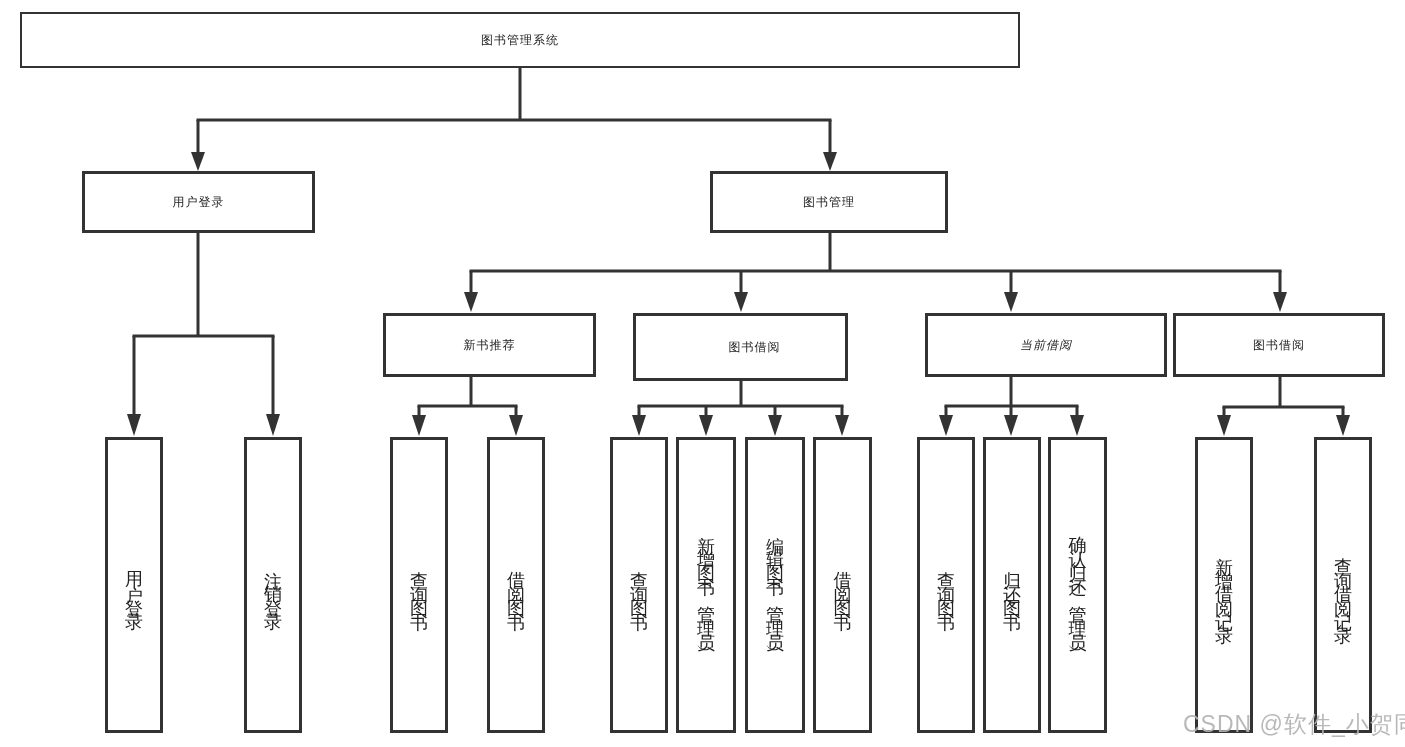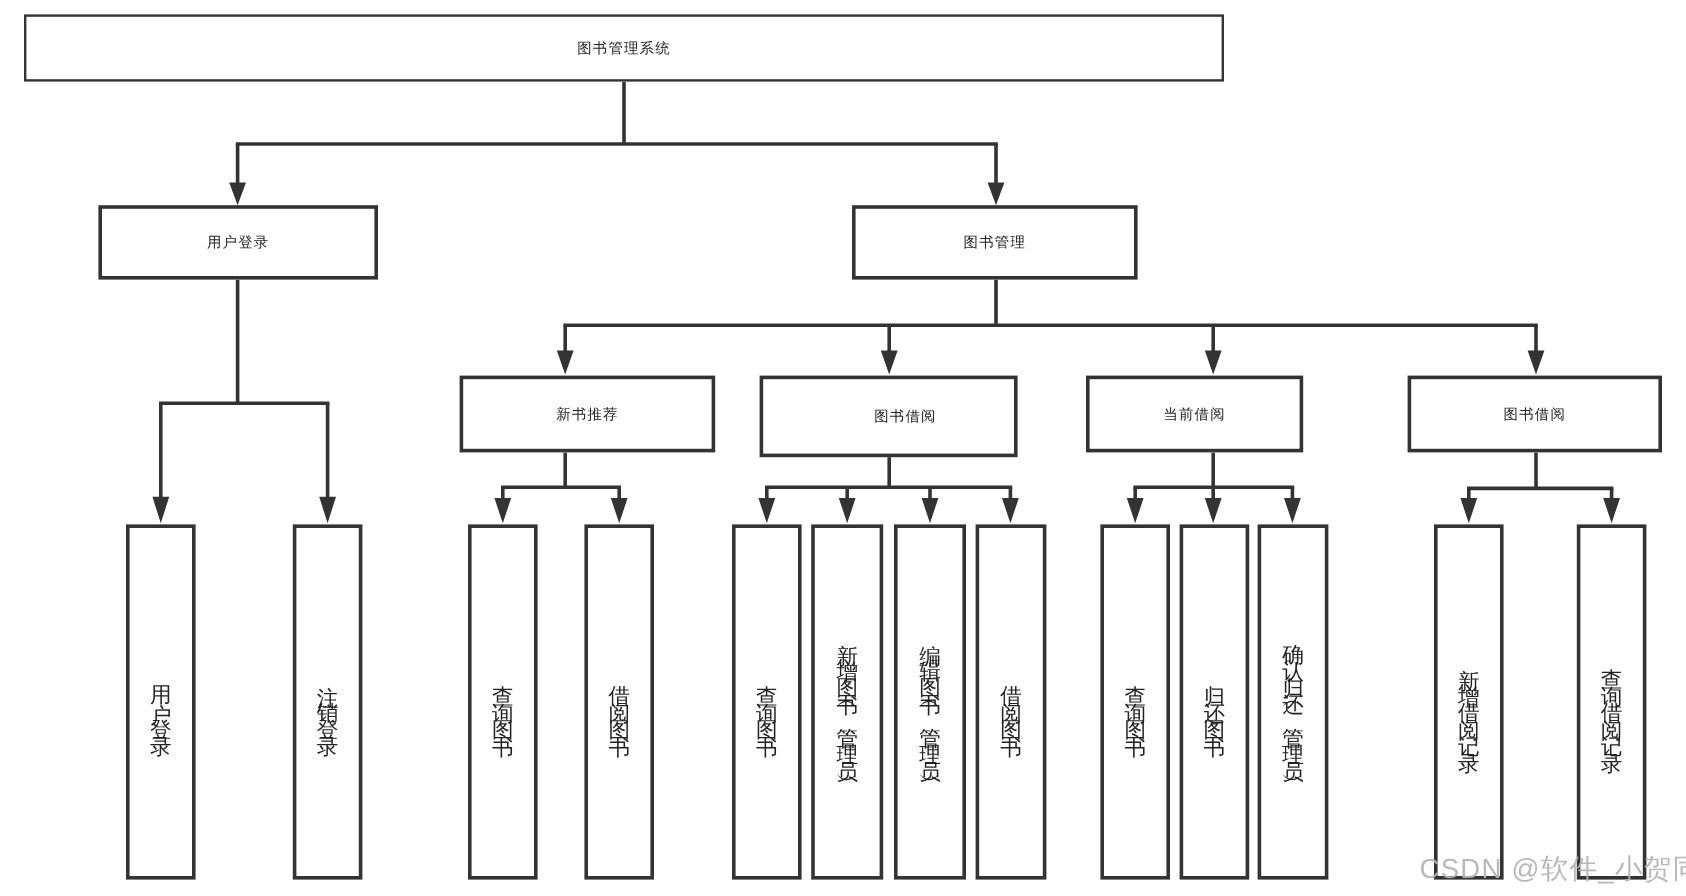--- a/index.html
+++ b/index.html
@@ -121,21 +121,21 @@
     </g>
   </svg>
 
   <div class="box root" style="left:20px;top:12px;width:1000px;height:56px;">图书管理系统</div>
 
   <div class="box" style="left:82px;top:171px;width:233px;height:62px;">用户登录</div>
   <div class="box" style="left:710px;top:171px;width:238px;height:62px;">图书管理</div>
 
   <div class="box" style="left:383px;top:313px;width:213px;height:64px;">新书推荐</div>
   <div class="box" style="left:633px;top:313px;width:215px;height:68px;padding-left:28px;">图书借阅</div>
-  <div class="box" style="left:905px;top:313px;width:181px;height:64px;">当前借阅</div>
+  <div class="box" style="left:925px;top:313px;width:242px;height:64px;font-style:italic;">当前借阅</div>
   <div class="box" style="left:1173px;top:313px;width:212px;height:64px;">图书借阅</div>
 
   <div class="box leaf" style="left:105px;width:58px;">用户登录</div>
   <div class="box leaf" style="left:244px;width:58px;">注销登录</div>
 
   <div class="box leaf" style="left:390px;width:58px;">查询图书</div>
   <div class="box leaf" style="left:487px;width:58px;">借阅图书</div>
 
   <div class="box leaf" style="left:610px;width:58px;">查询图书</div>
   <div class="box leaf" style="left:676px;width:60px;">新增图书（管理员）</div>

